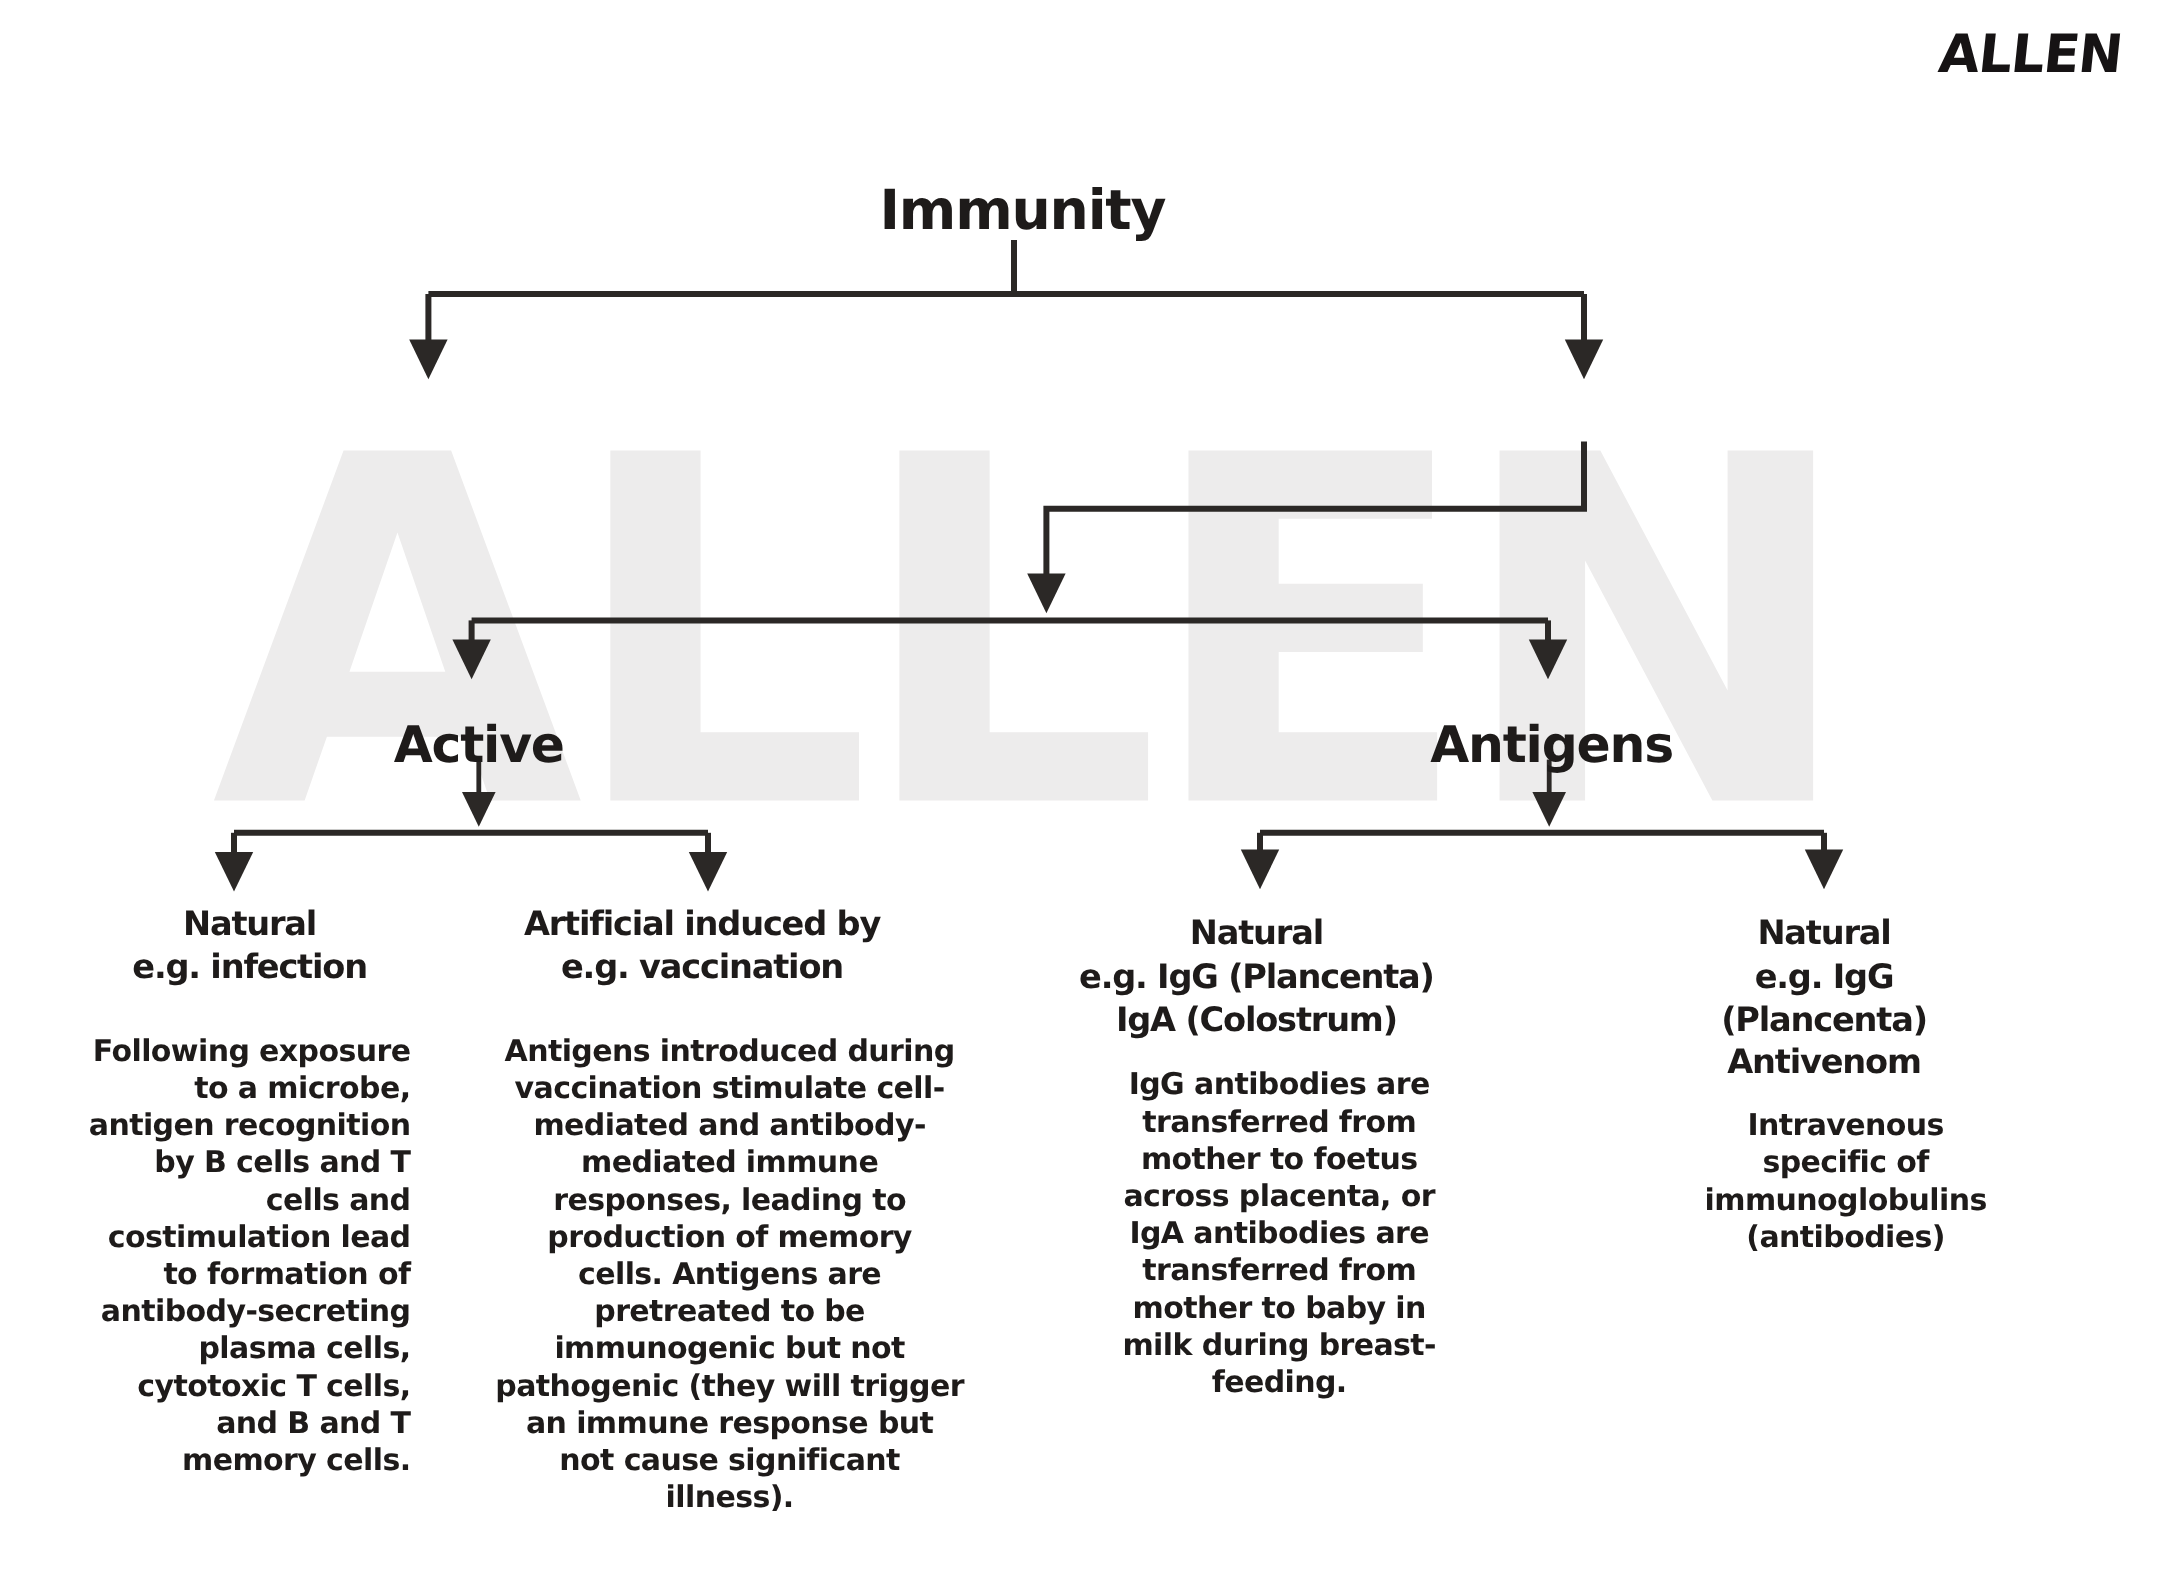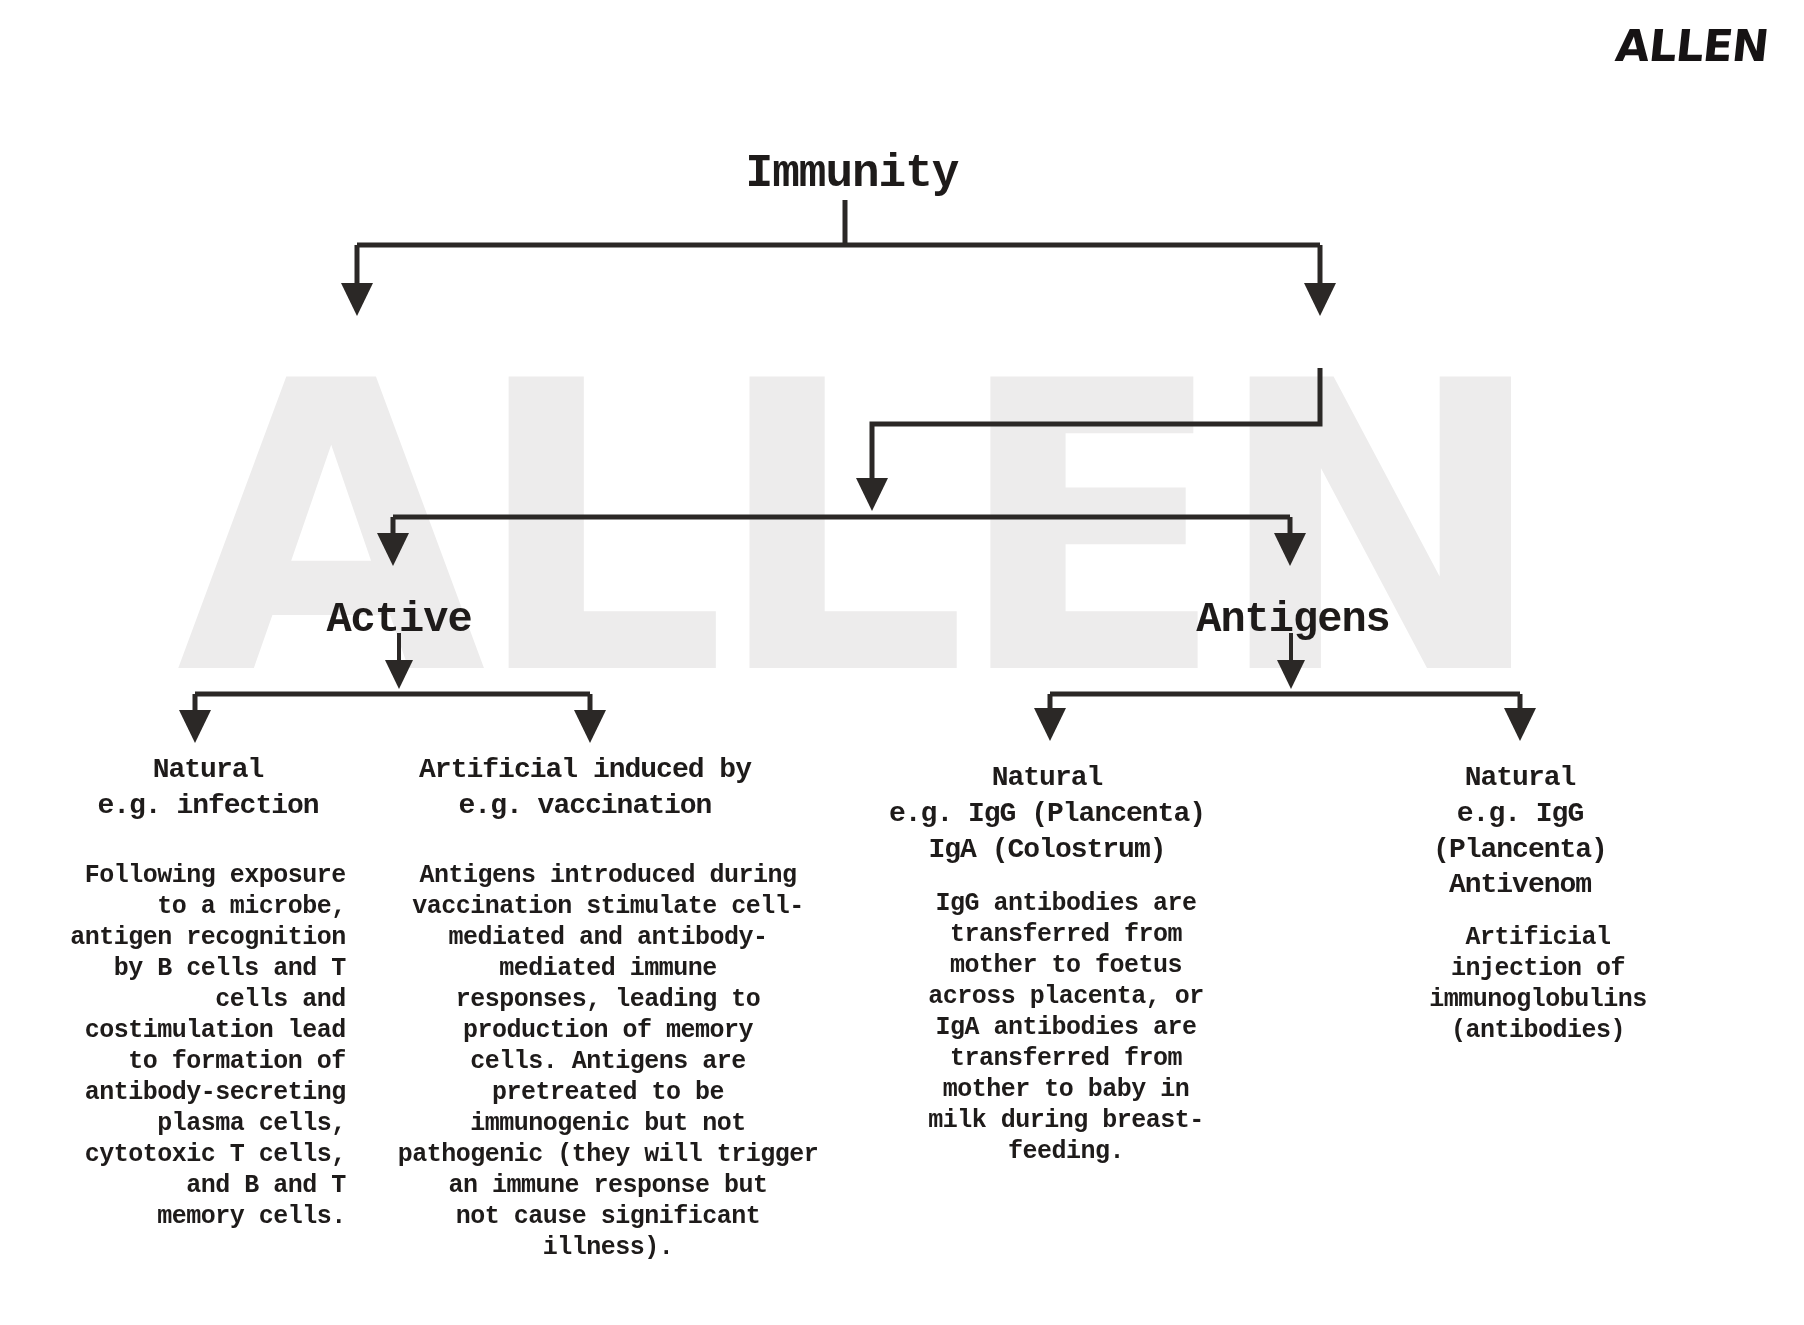--- a/index.html
+++ b/index.html
@@ -4,21 +4,21 @@
 <style>
   html,body{margin:0;padding:0;background:#ffffff;}
   .canvas{
     position:relative;
     width:1804px;height:1325px;
     background:#ffffff;
     overflow:hidden;
     font-family:"DejaVu Sans","Liberation Sans",sans-serif;
     color:#1e1b1a;
   }
-  .abs{position:absolute;transform:translateX(-50%);text-align:center;z-index:2;font-family:Liberation Mono, monospace;}
+  .abs{position:absolute;transform:translateX(-50%);text-align:center;z-index:2;}
   .ws{white-space:pre-line;}
   .title{font-size:46px;font-weight:bold;letter-spacing:-1px;}
   .lvl1{font-size:44px;font-weight:bold;letter-spacing:-1.5px;}
   .lvl2{font-size:42px;font-weight:bold;letter-spacing:-1px;margin-top:12px;}
   .colhead{font-size:28px;font-weight:bold;line-height:1.28;letter-spacing:-1px;}
   .colpara{font-size:25px;font-weight:bold;line-height:31px;letter-spacing:-0.5px;}
   .watermark{
     position:absolute;z-index:0;
     left:855px;top:330px;transform:translateX(-50%);
     font-size:400px;font-weight:900;letter-spacing:-14px;
@@ -128,17 +128,17 @@
 across placenta, or
 IgA antibodies are
 transferred from
 mother to baby in
 milk during breast-
 feeding.</div>
 
   <div class="abs colhead ws" style="left:1520px;top:760px;">Natural
 e.g. IgG (Plancenta)
 Antivenom</div>
-  <div class="abs colpara ws" style="left:1538px;top:922px;">Artificial injection of
+  <div class="abs colpara ws" style="left:1538px;top:922px;">Intravenous specific of
 immunoglobulins
 (antibodies)</div>
 
 </div>
 
 </body></html>

